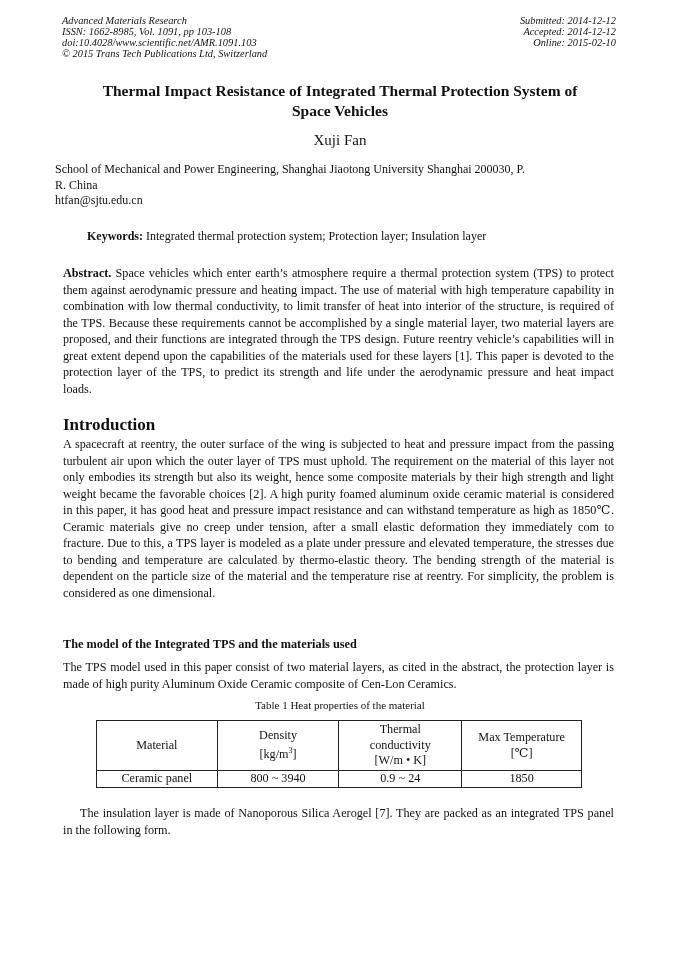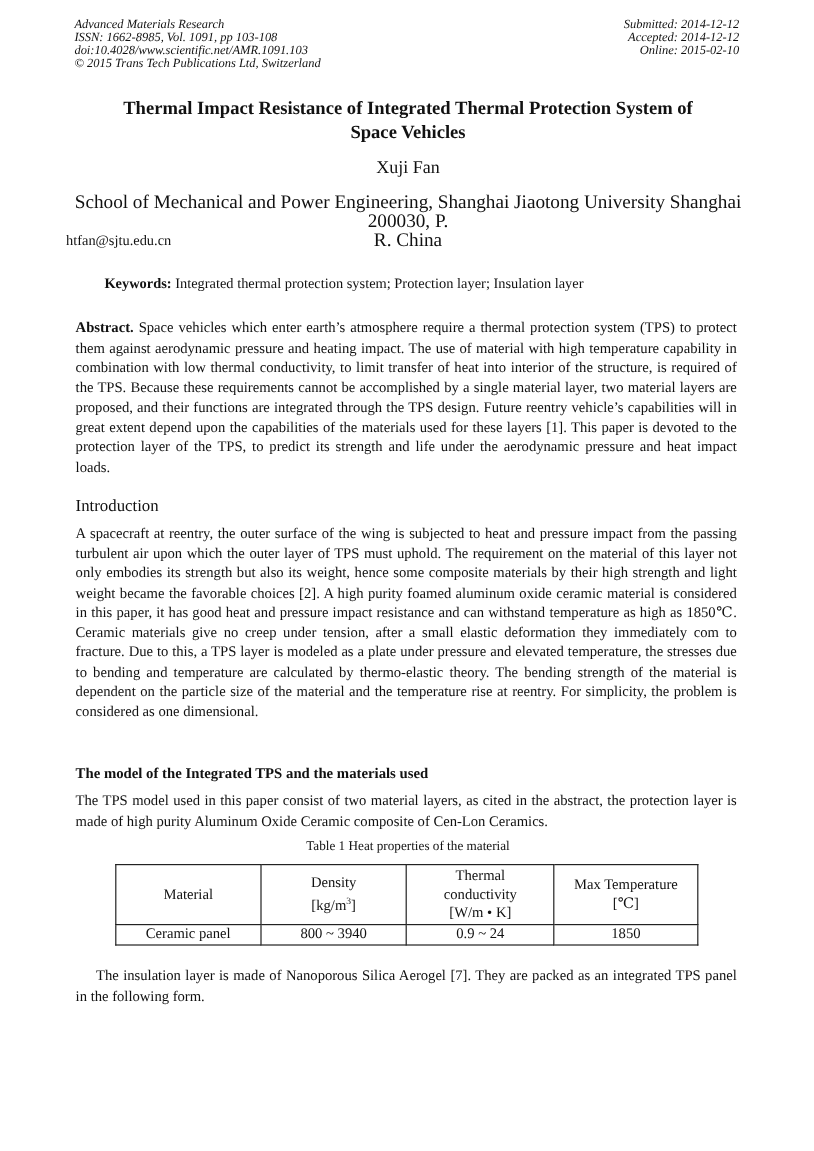--- a/index.html
+++ b/index.html
@@ -5,27 +5,27 @@
   html, body { margin: 0; padding: 0; background: #ffffff; }
   body { width: 678px; height: 959px; position: relative; overflow: hidden; color: #111; }
   .serif { font-family: "Liberation Serif", "DejaVu Serif", serif; }
   .sans { font-family: Liberation Serif, serif; }
   .hdr { position: absolute; top: 15px; font-size: 10.4px; font-style: italic; line-height: 11px; }
   .hdr-left { left: 62px; }
   .hdr-right { right: 62px; text-align: right; }
   .title { position: absolute; left: 55px; width: 570px; top: 81px; text-align: center;
            font-size: 15.5px; font-weight: bold; line-height: 20px; }
   .author { position: absolute; left: 55px; width: 570px; top: 132px; text-align: center; font-size: 15px; }
-  .affil { position: absolute; left: 55px; width: 570px; top: 161px; text-align: center; font-size: 16px; line-height: 16px; }
+  .affil { position: absolute; left: 55px; width: 570px; top: 161px; text-align: left; font-size: 12px; line-height: 16px; }
   .email { position: absolute; left: 55px; width: 570px; top: 193px; text-align: left; font-size: 12px; }
   .kw { position: absolute; left: 63px; width: 560px; top: 229px; font-size: 12px; }
   .kw b { font-weight: bold; padding-left: 24px; }
   .para { position: absolute; left: 63px; width: 551px; font-size: 12.2px; line-height: 16.5px; text-align: justify; }
   .abstract { top: 265px; }
-  .h-intro { position: absolute; left: 63px; top: 415px; font-size: 14px; font-weight: normal; }
+  .h-intro { position: absolute; left: 63px; top: 415px; font-size: 17px; font-weight: bold; }
   .intro { top: 436px; }
   .h-model { position: absolute; left: 63px; top: 637px; font-size: 12.3px; font-weight: bold; }
   .model { top: 659px; }
   .caption { position: absolute; left: 55px; width: 570px; top: 699px; text-align: center; font-size: 11px; }
   table.tbl { position: absolute; left: 96px; top: 720px; width: 486px; border-collapse: collapse; font-size: 12.2px; }
   table.tbl td, table.tbl th { border: 1px solid #222; text-align: center; font-weight: normal; padding: 0 2px; line-height: 15.5px; }
   table.tbl th { height: 49px; }
   table.tbl td { height: 16px; text-align: center; }
   .closing { top: 805px; text-indent: 17px; }
 </style>

